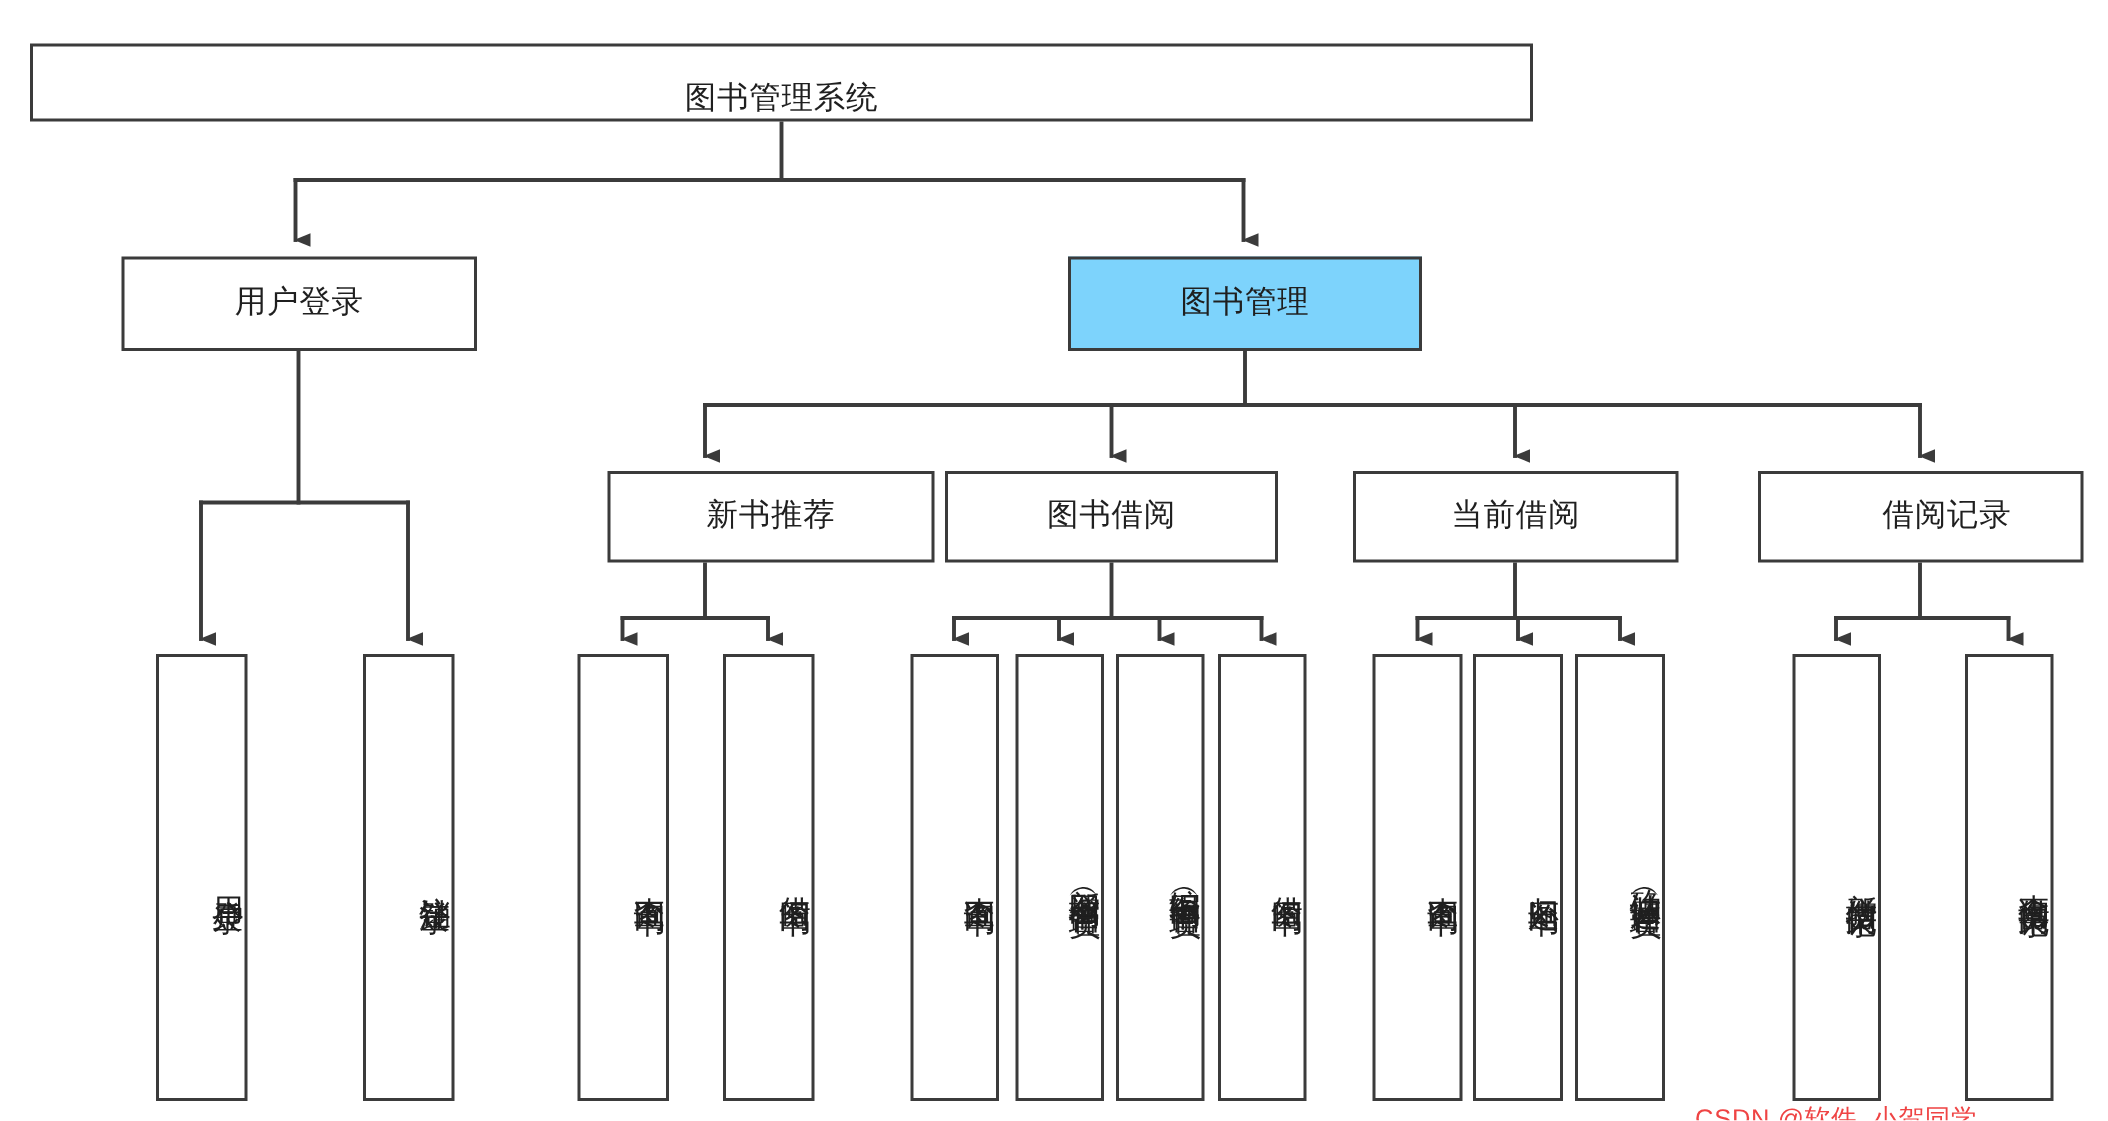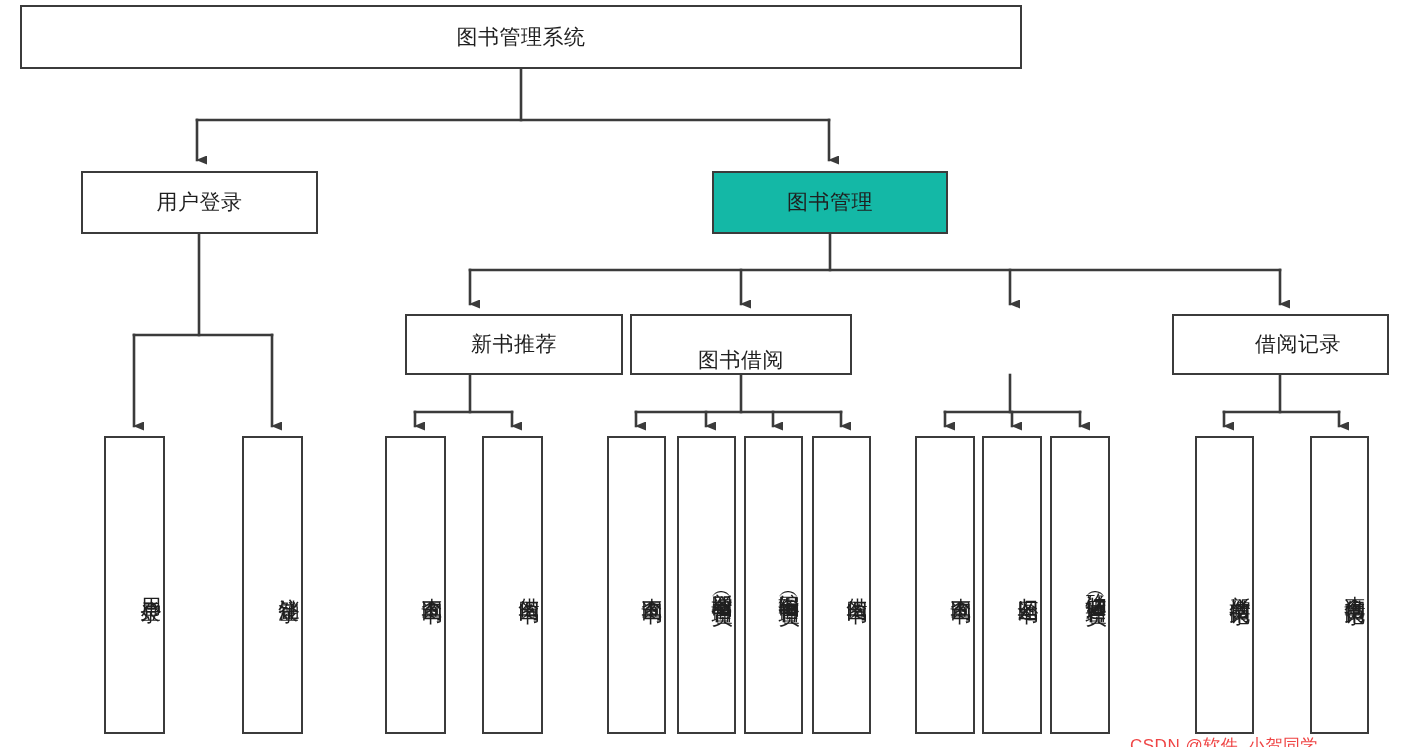--- a/index.html
+++ b/index.html
@@ -110,36 +110,39 @@
       <path d="M1012,412 L1012,426" marker-end="url(#arrow)"></path>
       <path d="M1080,412 L1080,426" marker-end="url(#arrow)"></path>
 
       <path d="M1280,375 L1280,412"></path>
       <path d="M1224,412 L1339,412"></path>
       <path d="M1224,412 L1224,426" marker-end="url(#arrow)"></path>
       <path d="M1339,412 L1339,426" marker-end="url(#arrow)"></path>
     </g>
   </svg>
 
-  <div class="node horiz" style="left: 20px; top: 5px; width: 1002px; height: 64px; border-color: rgb(59, 59, 59); background: rgb(255, 255, 255); color: rgb(31, 31, 31);">
+  <div class="node horiz" style="left: 20px; top: 29px; width: 1002px; height: 52px; border-color: rgb(59, 59, 59); background: rgb(255, 255, 255); color: rgb(31, 31, 31); align-items: flex-end;">
     <span>图书管理系统</span>
   </div>
 
   <div class="node horiz" style="left: 81px; top: 171px; width: 237px; height: 63px; border-color: rgb(59, 59, 59); background: rgb(255, 255, 255); color: rgb(31, 31, 31);">
     <span>用户登录</span>
   </div>
-  <div class="node horiz" style="left: 712px; top: 171px; width: 236px; height: 63px; border-color: rgb(59, 59, 59); background: #14b8a6; color: rgb(31, 31, 31);">
+  <div class="node horiz" style="left: 712px; top: 171px; width: 236px; height: 63px; border-color: rgb(59, 59, 59); background: #7dd3fc; color: rgb(31, 31, 31);">
     <span>图书管理</span>
   </div>
 
   <div class="node horiz" style="left: 361px; top: 314px; width: 218px; height: 61px; border-color: rgb(59, 59, 59); background: rgb(255, 255, 255); color: rgb(31, 31, 31); margin-left: 44px;">
     <span>新书推荐</span>
   </div>
-  <div class="node horiz" style="left: 630px; top: 314px; width: 222px; height: 61px; border-color: rgb(59, 59, 59); background: rgb(255, 255, 255); color: rgb(31, 31, 31); align-items: flex-end;">
+  <div class="node horiz" style="left: 630px; top: 314px; width: 222px; height: 61px; border-color: rgb(59, 59, 59); background: rgb(255, 255, 255); color: rgb(31, 31, 31);">
     <span>图书借阅</span>
+  </div>
+  <div class="node horiz" style="left: 902px; top: 314px; width: 217px; height: 61px; border-color: rgb(59, 59, 59); background: rgb(255, 255, 255); color: rgb(31, 31, 31);">
+    <span>当前借阅</span>
   </div>
   <div class="node horiz" style="left: 1172px; top: 314px; width: 217px; height: 61px; border-color: rgb(59, 59, 59); background: rgb(255, 255, 255); color: rgb(31, 31, 31); padding-left: 35px;">
     <span>借阅记录</span>
   </div>
 
   <div class="node vert" style="left: 104px; top: 436px; width: 61px; height: 298px; border-color: rgb(59, 59, 59); background: rgb(255, 255, 255); color: rgb(31, 31, 31);">
     <span class="vtext">用户登录</span>
   </div>
   <div class="node vert" style="left: 242px; top: 436px; width: 61px; height: 298px; border-color: rgb(59, 59, 59); background: rgb(255, 255, 255); color: rgb(31, 31, 31);">
     <span class="vtext">注销登录</span>

